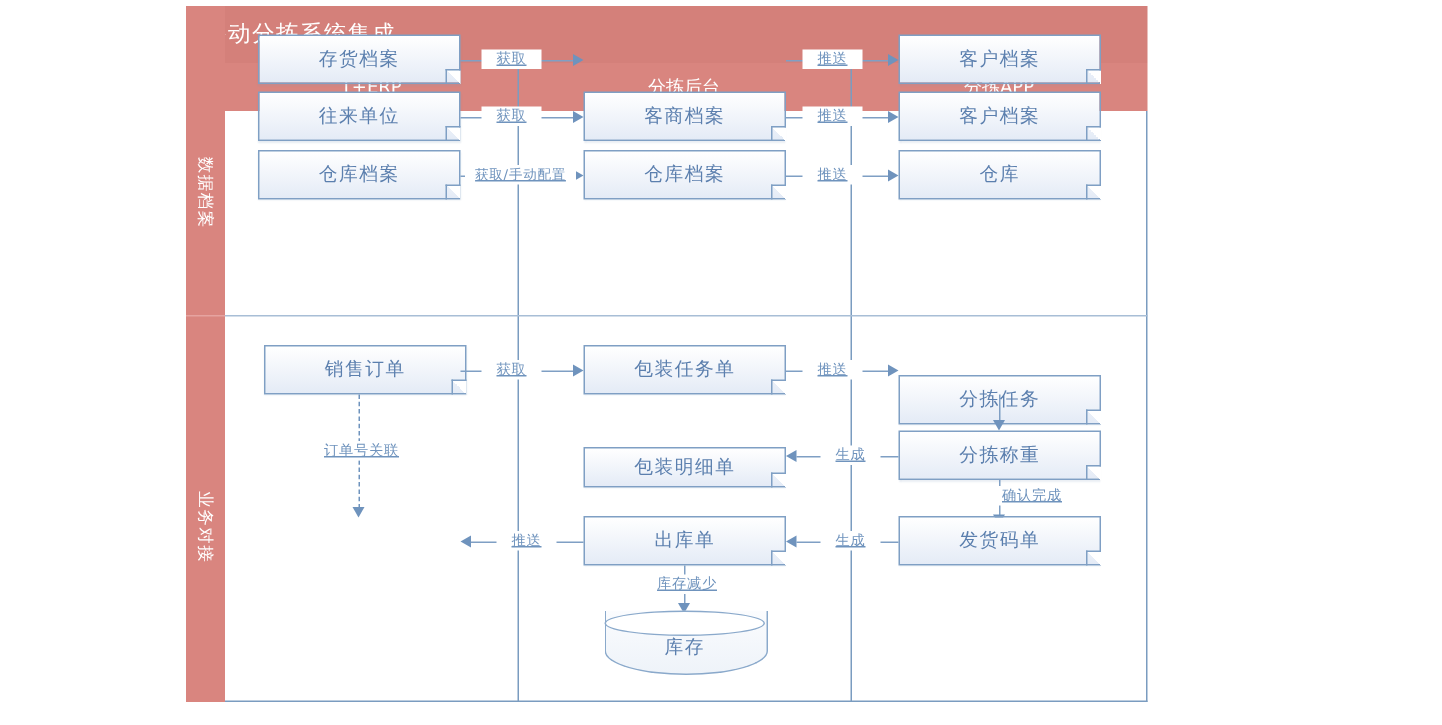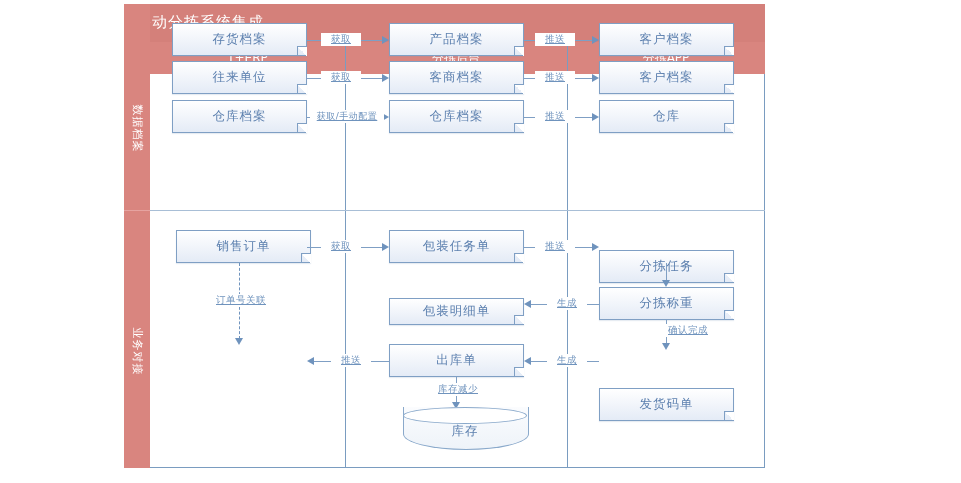--- a/index.html
+++ b/index.html
@@ -145,21 +145,20 @@
     <div class="vline" style="left:443px;top:38px;height:426px;"></div>
 
     <div class="hline" style="left:26px;top:206px;width:615px;"></div>
 
     <div class="rail"></div>
     <div class="rail-split" style="top:206px;"></div>
     <div class="rail-label" style="top:117px;">数据档案</div>
     <div class="rail-label" style="top:340px;">业务对接</div>
 
     <div class="node" style="left:48px;top:19px;width:135px;height:33px;">存货档案</div>
-    <div class="node" style="left:265px;top:19px;width:135px;height:33px;">产品档案</div>
     <div class="node" style="left:475px;top:19px;width:135px;height:33px;">客户档案</div>
 
     <div class="ln lnh" style="left:183px;top:36px;width:75px;"></div>
     <div class="arw arw-r" style="left:258px;top:32px;"></div>
     <div class="elbl" style="left:197px;top:29px;width:36px;">获取</div>
     <div class="ln lnh" style="left:400px;top:36px;width:68px;"></div>
     <div class="arw arw-r" style="left:468px;top:32px;"></div>
     <div class="elbl" style="left:411px;top:29px;width:36px;">推送</div>
 
     <div class="node" style="left:48px;top:57px;width:135px;height:33px;">往来单位</div>
@@ -203,32 +202,32 @@
     <div class="node" style="left:475px;top:283px;width:135px;height:33px;text-align:center;">分拣称重</div>
     <div class="ln lnh" style="left:407px;top:300px;width:68px;"></div>
     <div class="arw arw-l" style="left:400px;top:296px;"></div>
     <div class="elbl" style="left:423px;top:293px;width:36px;">生成</div>
 
     <div class="ln lnv" style="left:542px;top:316px;height:27px;"></div>
     <div class="arw arw-d" style="left:538px;top:339px;"></div>
     <div class="elbl" style="left:532px;top:320px;width:60px;">确认完成</div>
 
     <div class="node" style="left:265px;top:340px;width:135px;height:33px;">出库单</div>
-    <div class="node" style="left:475px;top:340px;width:135px;height:33px;margin-top:44px;">发货码单</div>
+    <div class="node" style="left:475px;top:340px;width:135px;height:33px;">发货码单</div>
     <div class="ln lnh" style="left:190px;top:357px;width:75px;"></div>
     <div class="arw arw-l" style="left:183px;top:353px;"></div>
     <div class="elbl" style="left:207px;top:350px;width:36px;">推送</div>
     <div class="ln lnh" style="left:407px;top:357px;width:68px;"></div>
     <div class="arw arw-l" style="left:400px;top:353px;"></div>
     <div class="elbl" style="left:423px;top:350px;width:36px;">生成</div>
 
     <div class="ln lnv" style="left:332px;top:373px;height:29px;"></div>
     <div class="arw arw-d" style="left:328px;top:398px;"></div>
     <div class="elbl" style="left:301px;top:379px;width:62px;">库存减少</div>
 
-    <div class="db" style="left:279px;top:403px;width:124px;height:42px;border-radius:11px;">
+    <div class="db" style="left:279px;top:403px;width:107px;height:42px;border-radius:11px;">
       <div class="body"></div>
       <div class="top"></div>
       <div class="lbl">库存</div>
     </div>
 
   </div>
 </div>
 
 </body></html>

